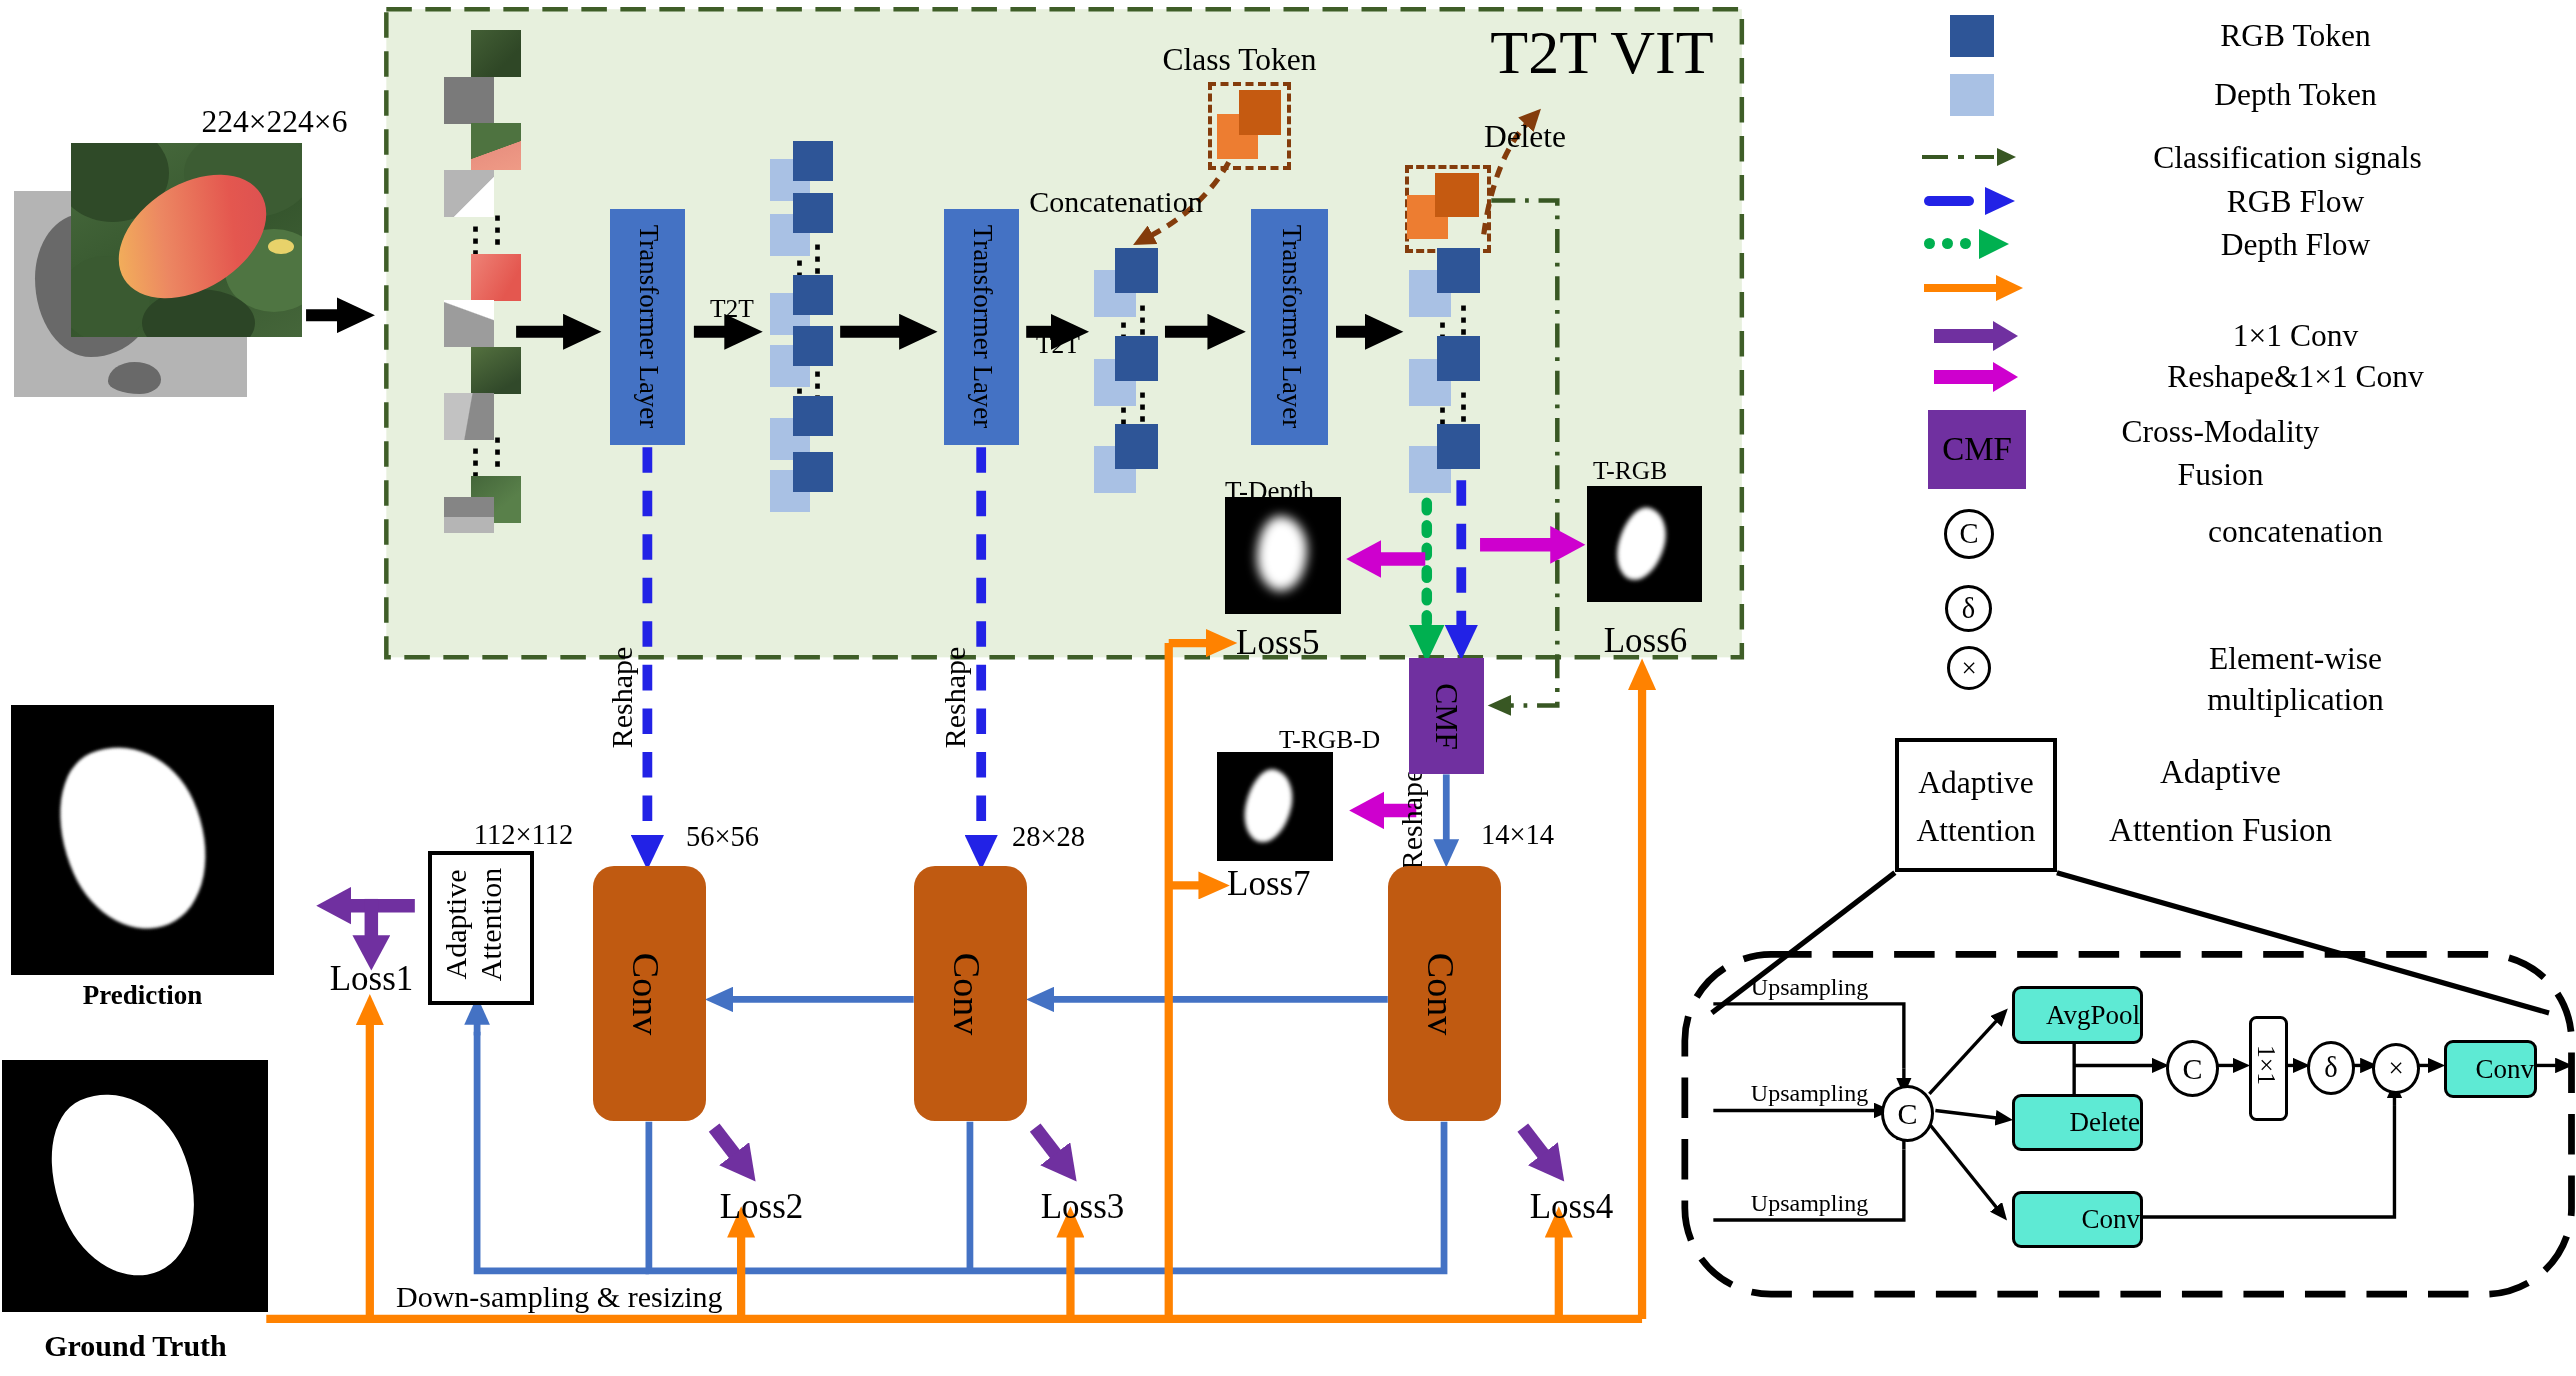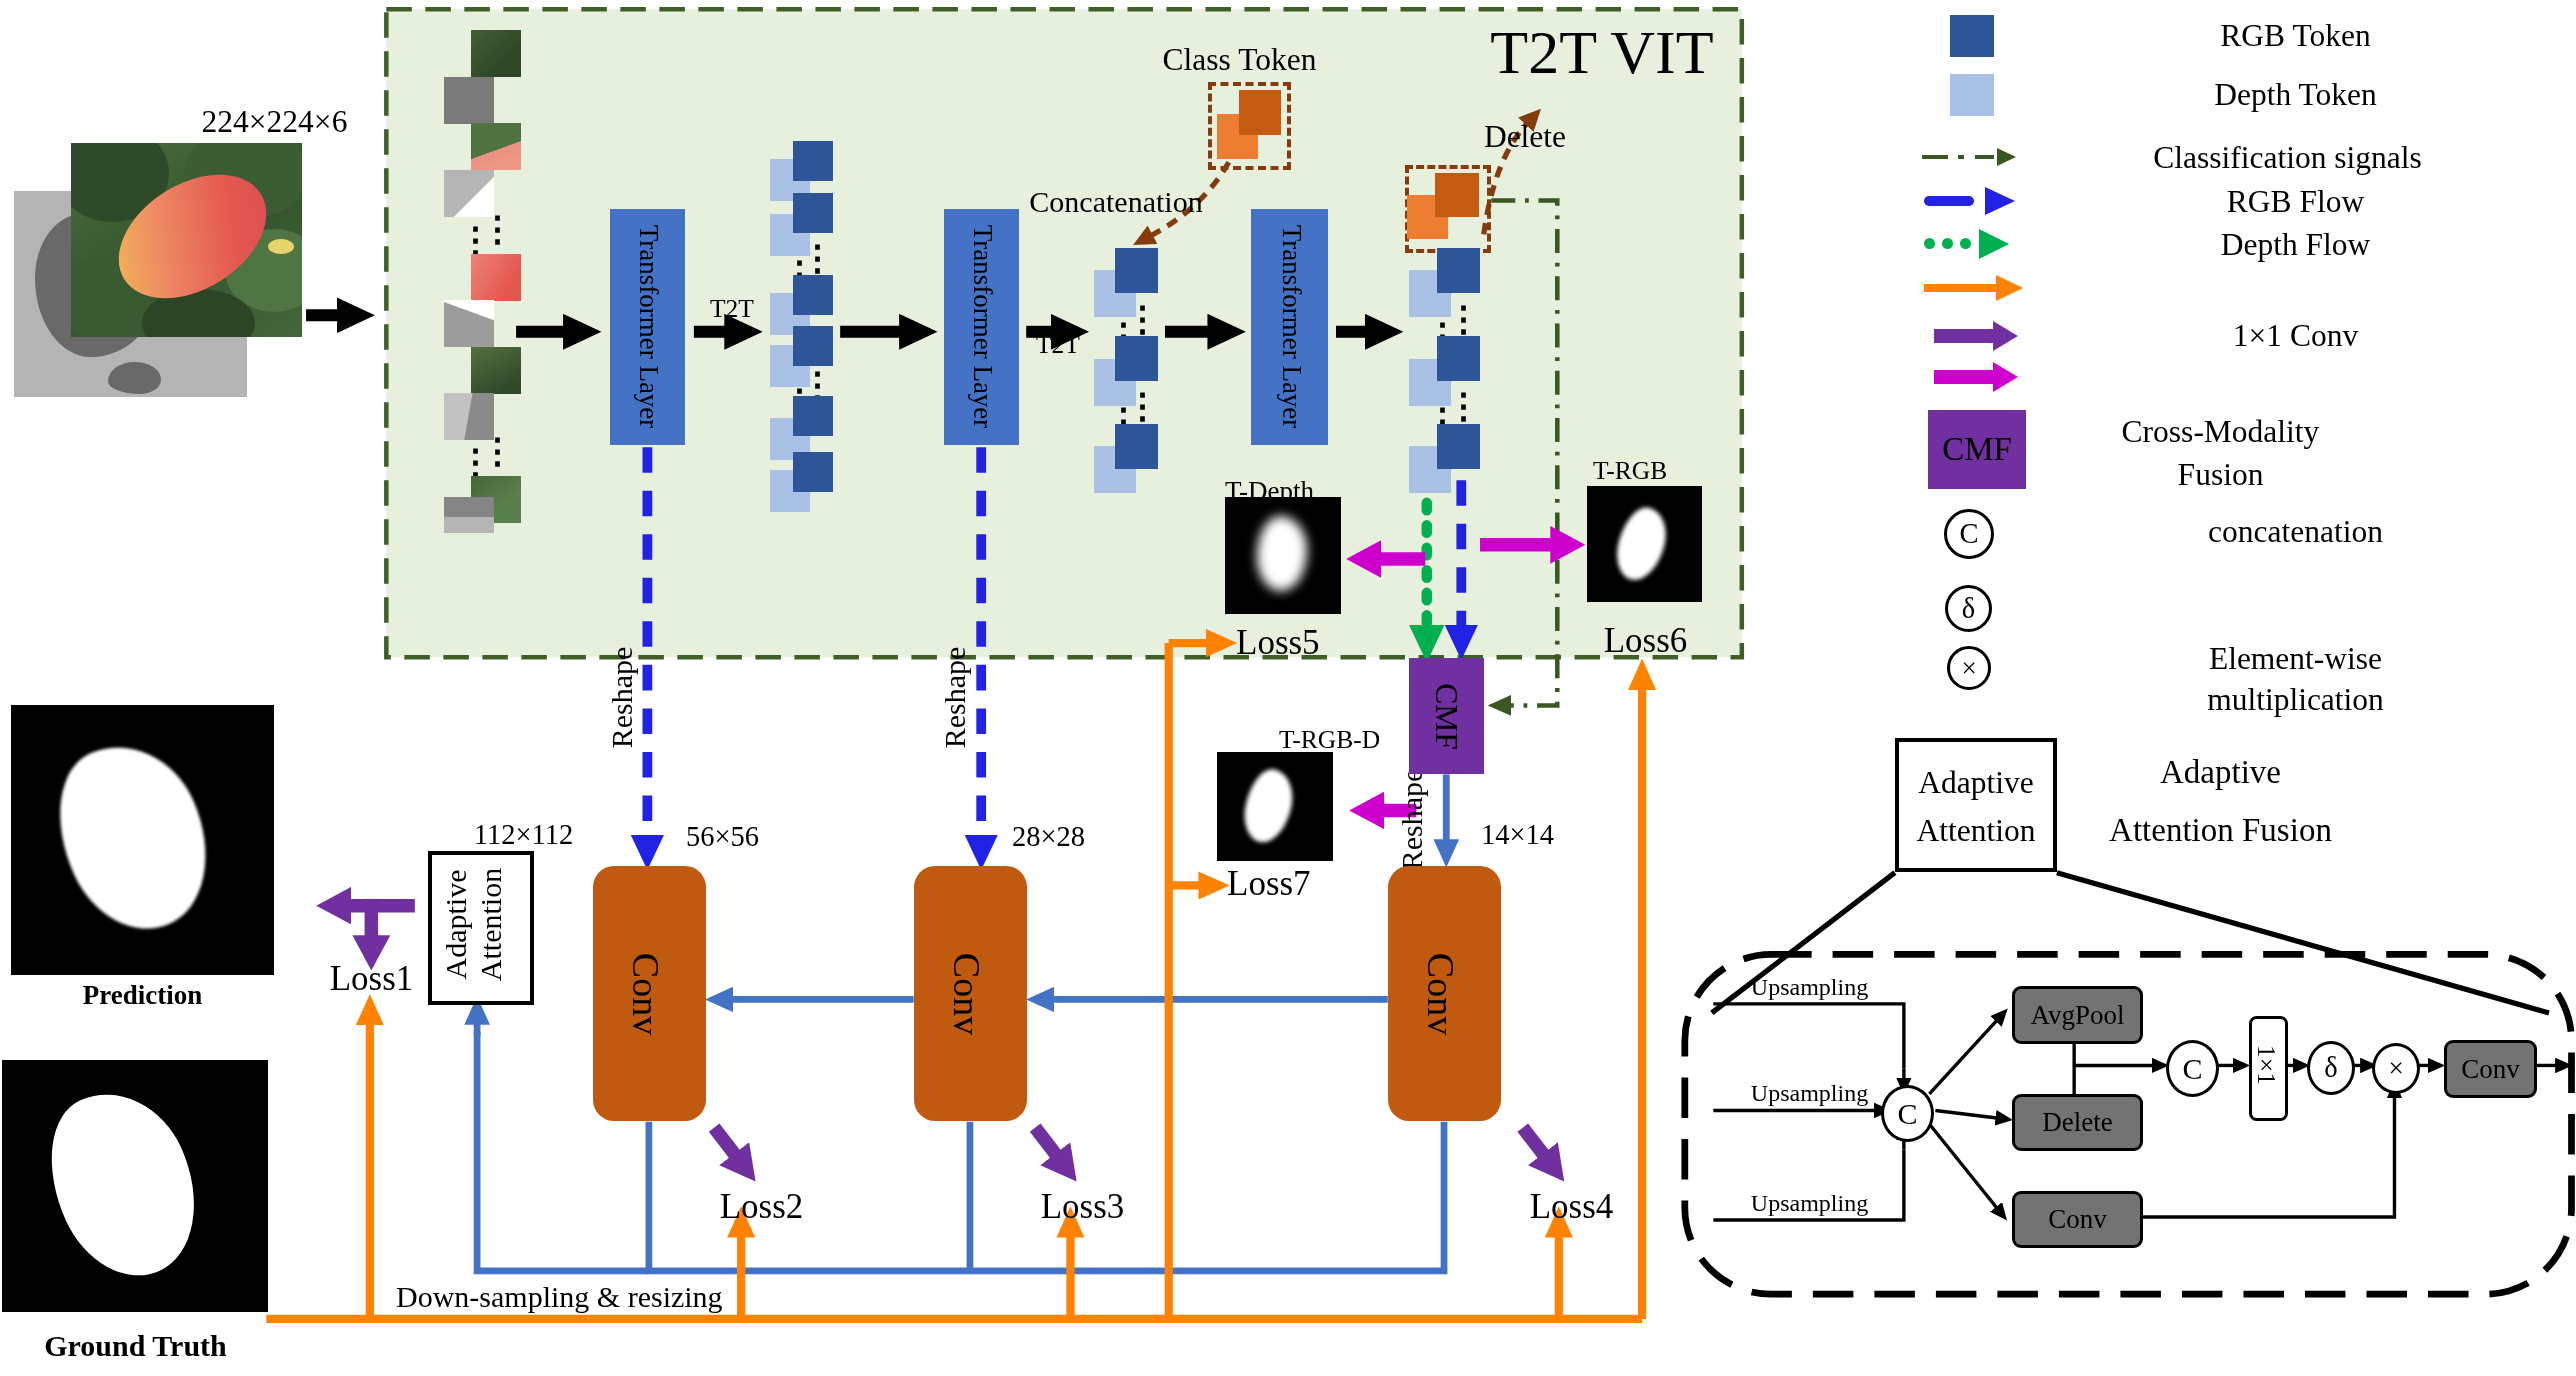--- a/index.html
+++ b/index.html
@@ -13,22 +13,22 @@
   .tok{position:absolute;}
   .tok-dark{background:#2e5597;}
   .tok-light{background:#a9c1e4;}
   .tok-odark{background:#c55a11;}
   .tok-olight{background:#ed7d31;}
   .dashedbrown{position:absolute;border:4.5px dashed #843c0c;background:transparent;}
   .blackimg{position:absolute;background:#000;}
   .blob{position:absolute;background:#fff;border-radius:46% 54% 52% 48%/55% 45% 55% 45%;}
   .circ{position:absolute;border:3.8px solid #000;border-radius:50%;background:#fff;
         display:flex;align-items:center;justify-content:center;}
-  .aafbox{position:absolute;border:3.8px solid #000;border-radius:9px;background:#737373;
-          display:flex;align-items:center;justify-content:center;font-size:27px;}
+  .aafbox{position:absolute;border:3.8px solid #000;border-radius:9px;background:#5eead4;
+          display:flex;align-items:center;justify-content:flex-end;font-size:27px;}
   .lgrow{font-size:31.5px;}
   .ico{position:absolute;display:flex;align-items:center;}
   .tri{width:0;height:0;}
   .patch{position:absolute;width:50px;height:47px;}
   .dots{position:absolute;font-size:35px;font-weight:bold;line-height:0.6;}
 </style>
 </head>
 <body>
 
 <div id="canvas">
@@ -335,20 +335,21 @@
   <div class="ico" style="left:1934px;top:321px;width:105px;height:30px;">
     <div style="width:59px;height:13.5px;background:#7030a0;"></div>
     <div class="tri" style="border-left:25.5px solid #7030a0;border-top:15px solid transparent;border-bottom:15px solid transparent;"></div>
   </div>
   <div class="abs ctr lgrow" style="left:2063px;top:318px;width:465px;">1×1 Conv</div>
 
   <div class="ico" style="left:1934px;top:362px;width:105px;height:30px;">
     <div style="width:59px;height:13.5px;background:#ce00ce;"></div>
     <div class="tri" style="border-left:25.5px solid #ce00ce;border-top:15px solid transparent;border-bottom:15px solid transparent;"></div>
   </div>
+  <div class="abs ctr lgrow" style="left:2063px;top:359px;width:465px;">Reshape&amp;1×1 Conv</div>
 
   <div class="abs ctr" style="left:1928px;top:410px;width:98px;height:79px;background:#7030a0;display:flex;align-items:center;justify-content:center;">
     <span style="font-size:33px;color:#000;">CMF</span>
   </div>
   <div class="abs ctr lgrow" style="left:2063px;top:411px;width:315px;line-height:1.35;">
     <div>Cross-Modality</div>
     <div>Fusion</div>
   </div>
 
   <div class="circ" style="left:1944px;top:509px;width:44px;height:44px;">

